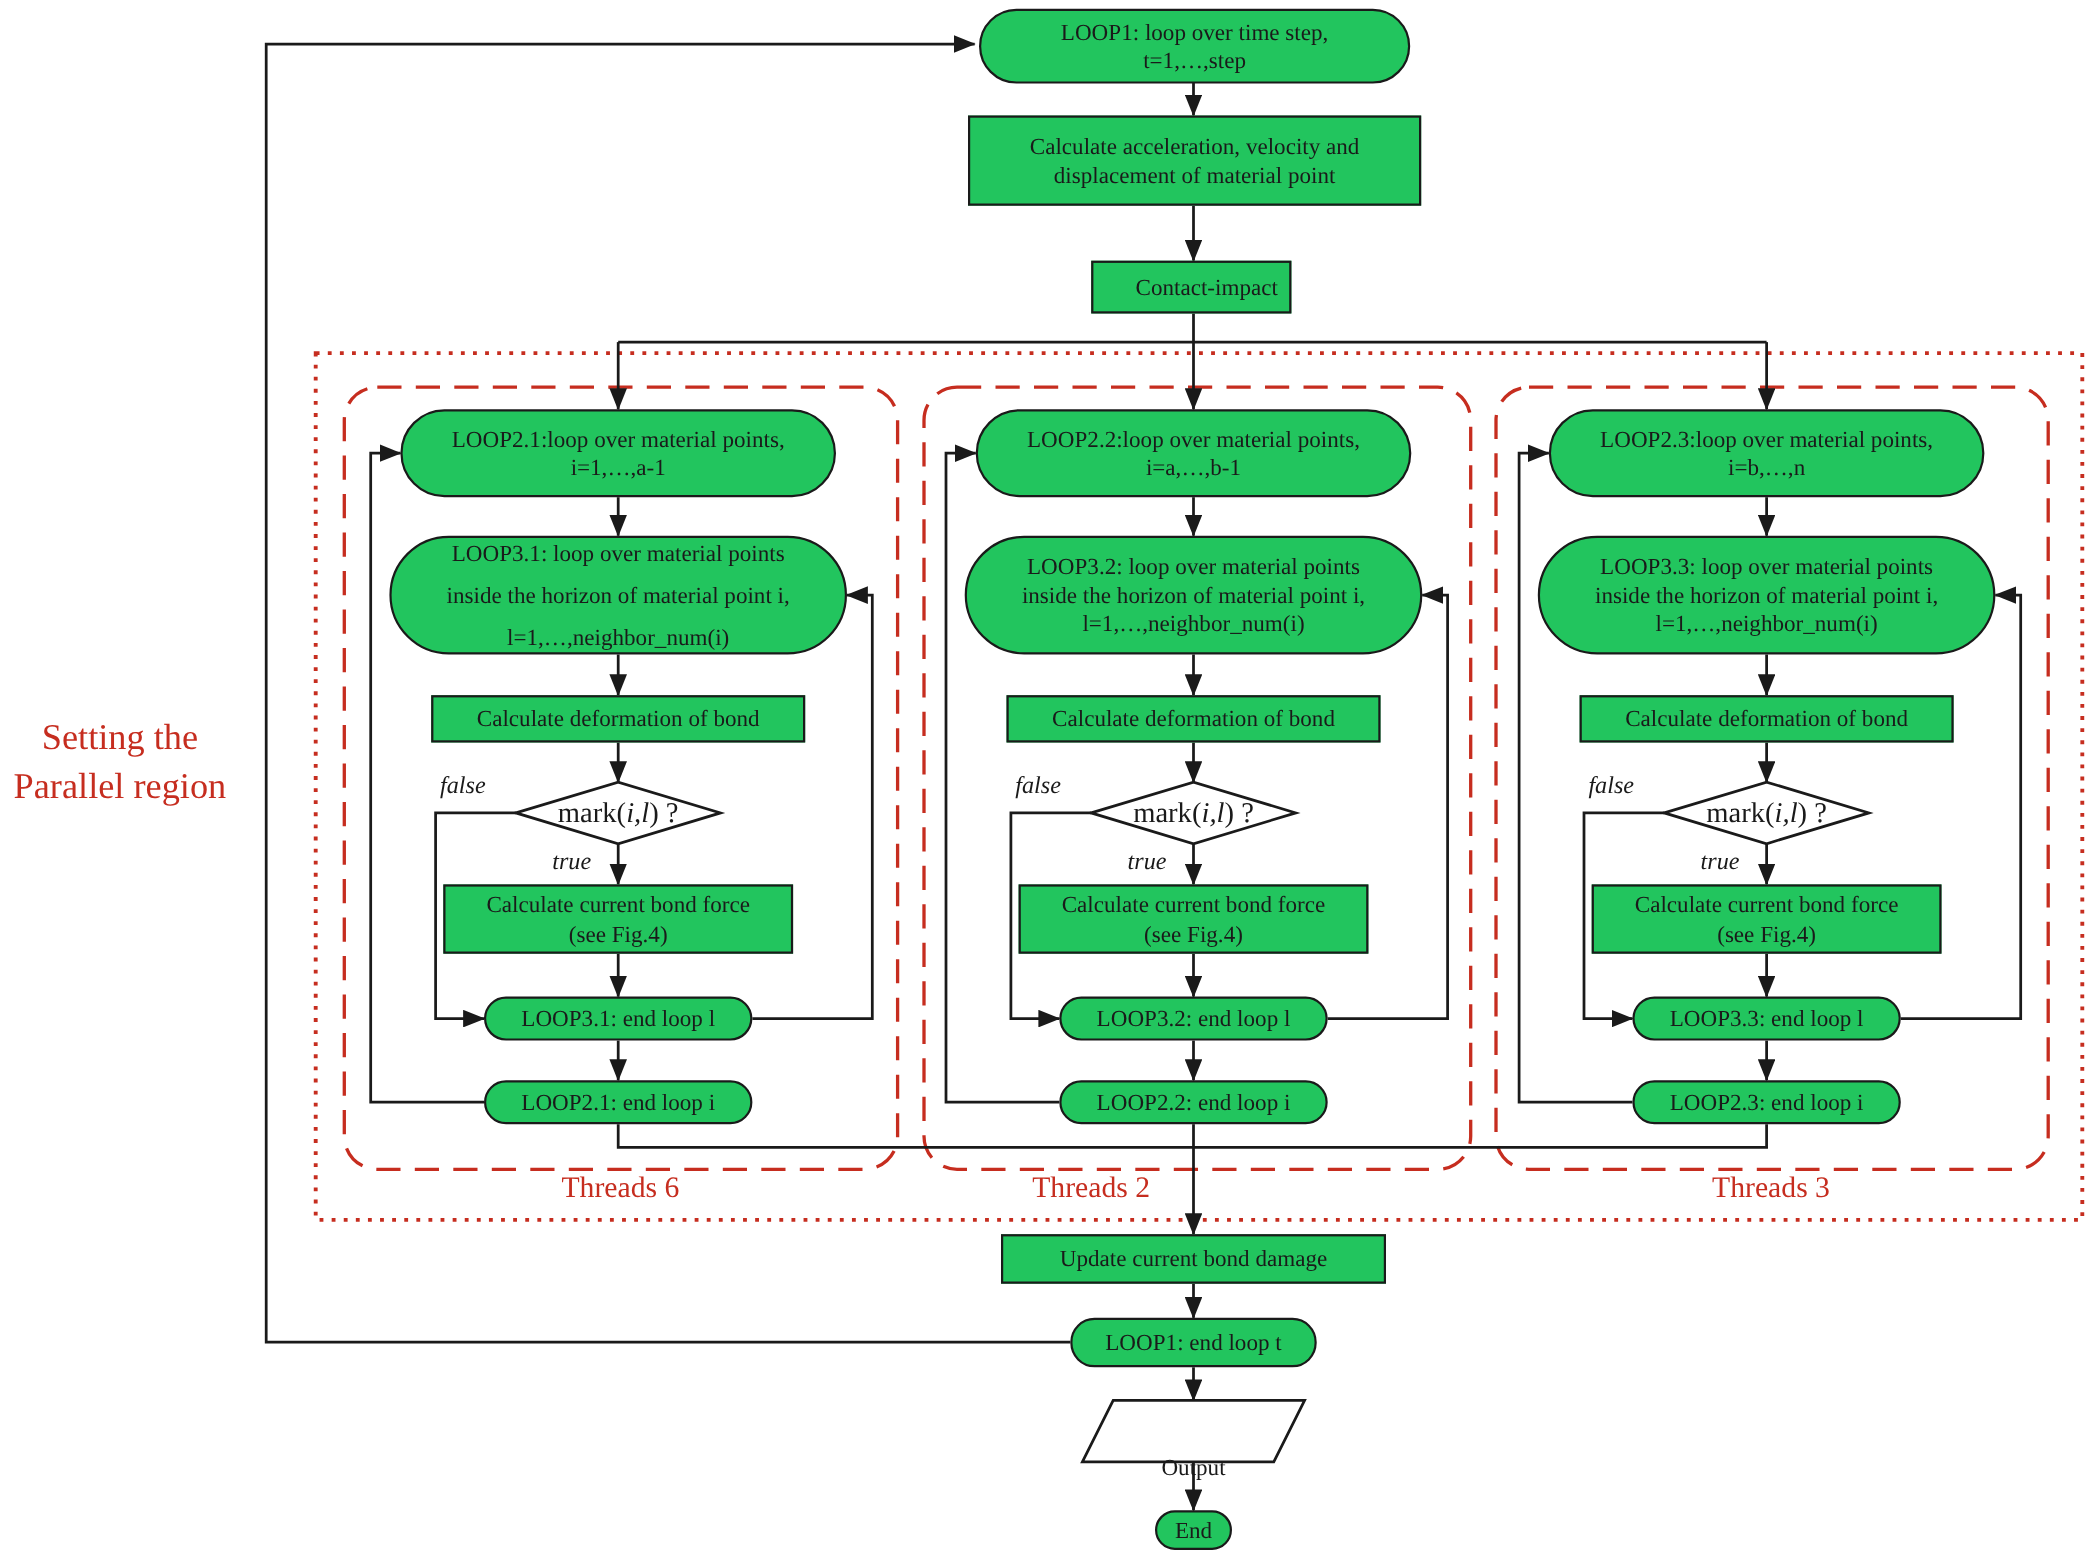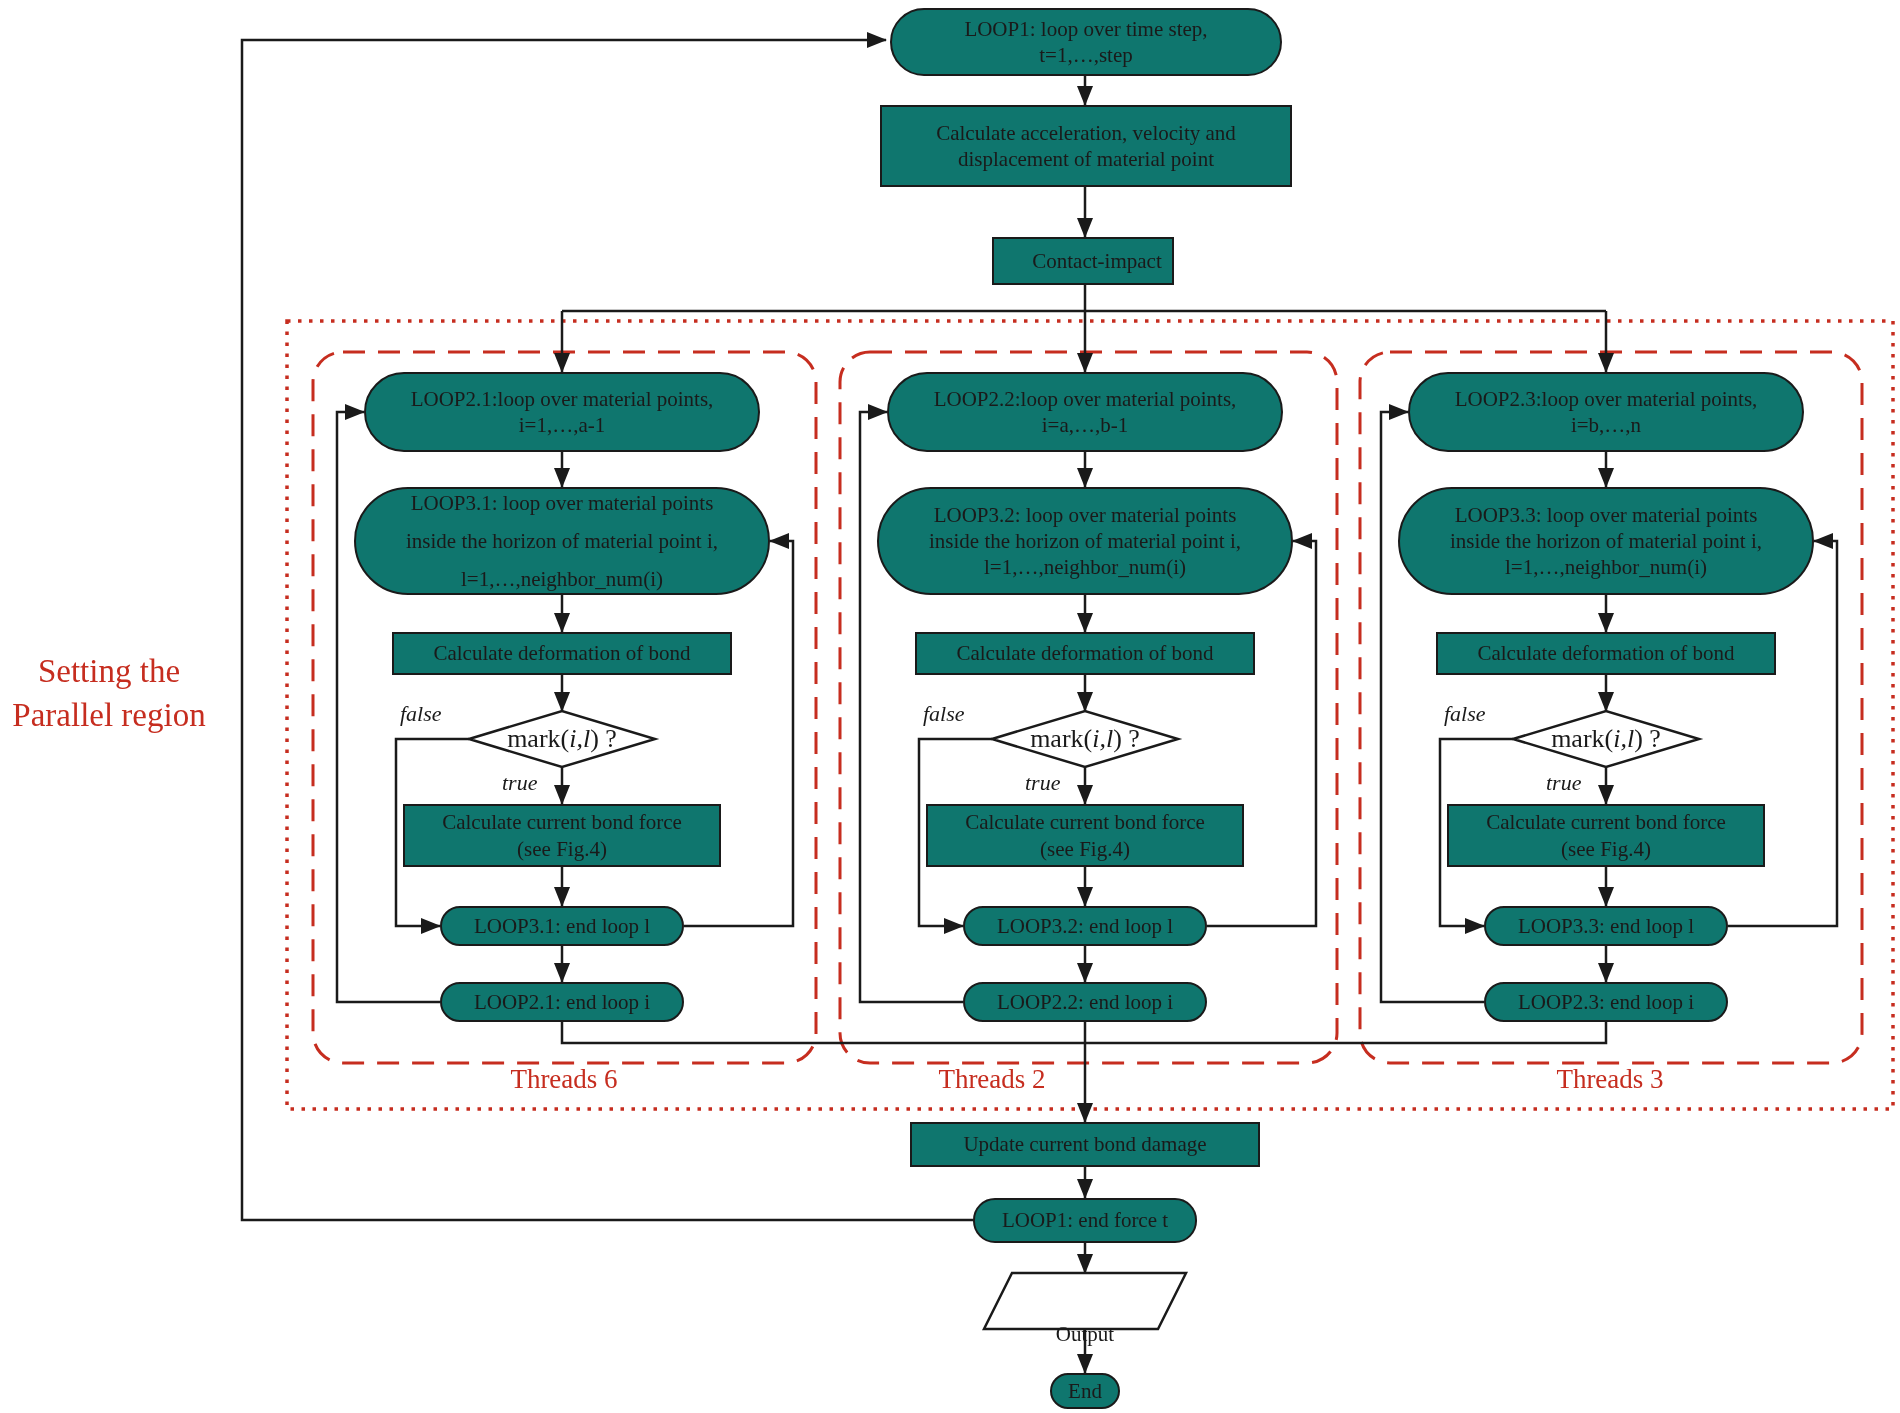--- a/index.html
+++ b/index.html
@@ -1,20 +1,20 @@
 <!DOCTYPE html>
 <html><head>
 <meta charset="utf-8">
 <style>
   :root{ --red:#c62d1f; --ink:#1a1a1a; }
   html,body{margin:0;padding:0;background:#fff;}
   .stage{position:relative;width:1900px;height:1413px;background:#fff;overflow:hidden;
          font-family:"Liberation Serif","DejaVu Serif",serif;color:var(--ink);}
   .wires{position:absolute;left:0;top:0;}
-  .node{position:absolute;box-sizing:border-box;border:2.5px solid var(--ink);background:#0f766e;
+  .node{position:absolute;box-sizing:border-box;border:2.5px solid var(--ink);background:#22c55e;
         display:flex;flex-direction:column;justify-content:center;align-items:center;
         text-align:center;font-size:21px;line-height:1.24;padding:0 4px;}
   .plain{border:none;background:transparent;margin-top:33px;}
   .dtext{position:absolute;display:flex;justify-content:center;align-items:center;
          font-size:26px;text-align:center;white-space:pre;}
   .cond{position:absolute;font-size:22px;font-style:italic;}
   .it{font-style:italic;}
   .red-label{position:absolute;color:var(--red);font-size:27px;text-align:center;}
   .side-label{position:absolute;color:var(--red);font-size:33px;line-height:1.32;text-align:center;}
 </style>
@@ -191,20 +191,20 @@
   </div>
   <div class="node" style="left:1484px;top:982px;width:244px;height:40px;border-radius:20px;">
     <div>LOOP2.3: end loop i</div>
   </div>
   <div class="red-label" style="left:1510px;top:1064px;width:200px;">Threads 3</div>
 
   <div class="node" style="left:910px;top:1122px;width:350px;height:45px;">
     <div>Update current bond damage</div>
   </div>
   <div class="node" style="left:973px;top:1198px;width:224px;height:45px;border-radius:22px;">
-    <div>LOOP1: end force t</div>
+    <div>LOOP1: end loop t</div>
   </div>
   <div class="node plain" style="left:1005px;top:1284px;width:160px;height:34px;">Output</div>
   <div class="node" style="left:1050px;top:1373px;width:70px;height:36px;border-radius:18px;">
     <div>End</div>
   </div>
 
 </div>
 
 </body></html>

